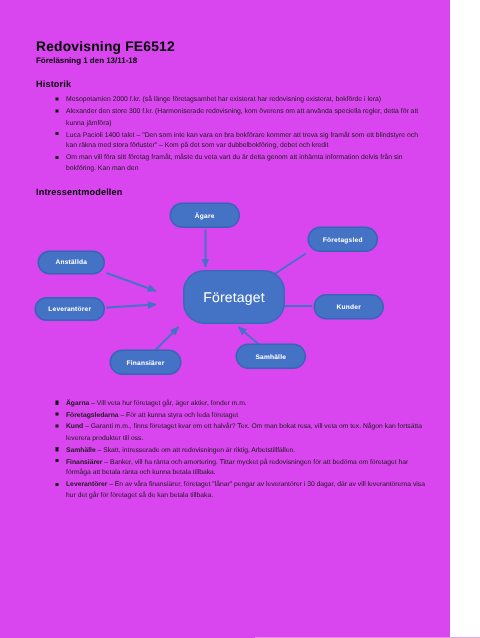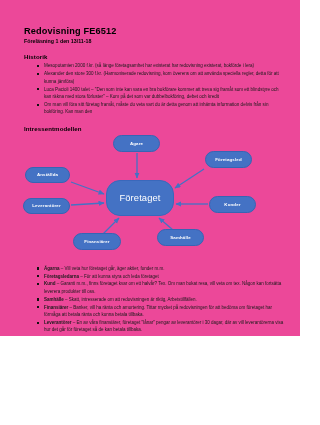--- a/index.html
+++ b/index.html
@@ -11,25 +11,25 @@
   body {
     width: 300px;
     height: 425px;
     overflow: hidden;
     font-family: "Liberation Sans", sans-serif;
     color: #000000;
     position: relative;
   }
   .page {
     width: 300px;
-    height: 336px;
+    height: 425px;
     box-sizing: border-box;
     padding: 26px 14px 10px 24px;
     position: relative;
-    background: #ec4899;
+    background: #d946ef;
   }
   .doc-title {
     font-size: 9.2px;
     font-weight: bold;
     letter-spacing: 0.15px;
     line-height: 1.15;
     margin: 0 0 1px 0;
   }
   .doc-subtitle {
     font-size: 5.3px;
@@ -117,21 +117,21 @@
     letter-spacing: 0.1px;
     border: 0.8px solid #3a68bb;
   }
   .n-agare      { left: 95px;  top: 2px;   width: 47px; height: 17px; }
   .n-ftgsled    { left: 187px; top: 18px;  width: 47px; height: 17px; }
   .n-anstallda  { left: 7px;   top: 34px;  width: 45px; height: 16px; }
   .n-leverantor { left: 5px;   top: 65px;  width: 47px; height: 16px; }
   .n-kunder     { left: 191px; top: 63px;  width: 47px; height: 17px; }
   .n-finansiar  { left: 55px;  top: 100px; width: 48px; height: 17px; }
   .n-samhalle   { left: 139px; top: 96px;  width: 47px; height: 17px; }
-  .n-center     { left: 88px;  top: 47px;  width: 68px; height: 36px; }
+  .n-center     { left: 104px;  top: 47px;  width: 68px; height: 36px; }
 </style>
 </head>
 <body>
 
 <div class="page">
 
   <h1 class="doc-title">Redovisning FE6512</h1>
   <div class="doc-subtitle">Föreläsning 1 den 13/11-18</div>
 
   <h2 class="section-heading">Historik</h2>

